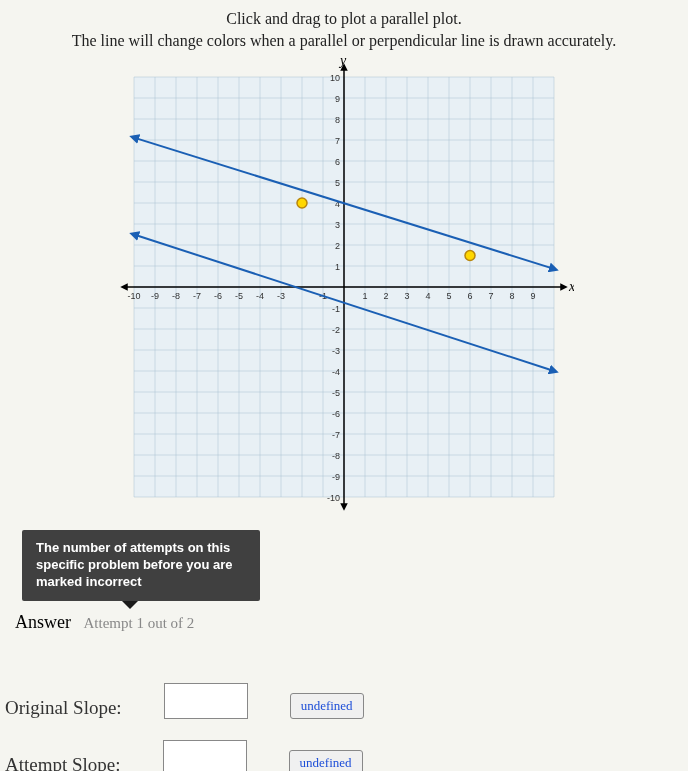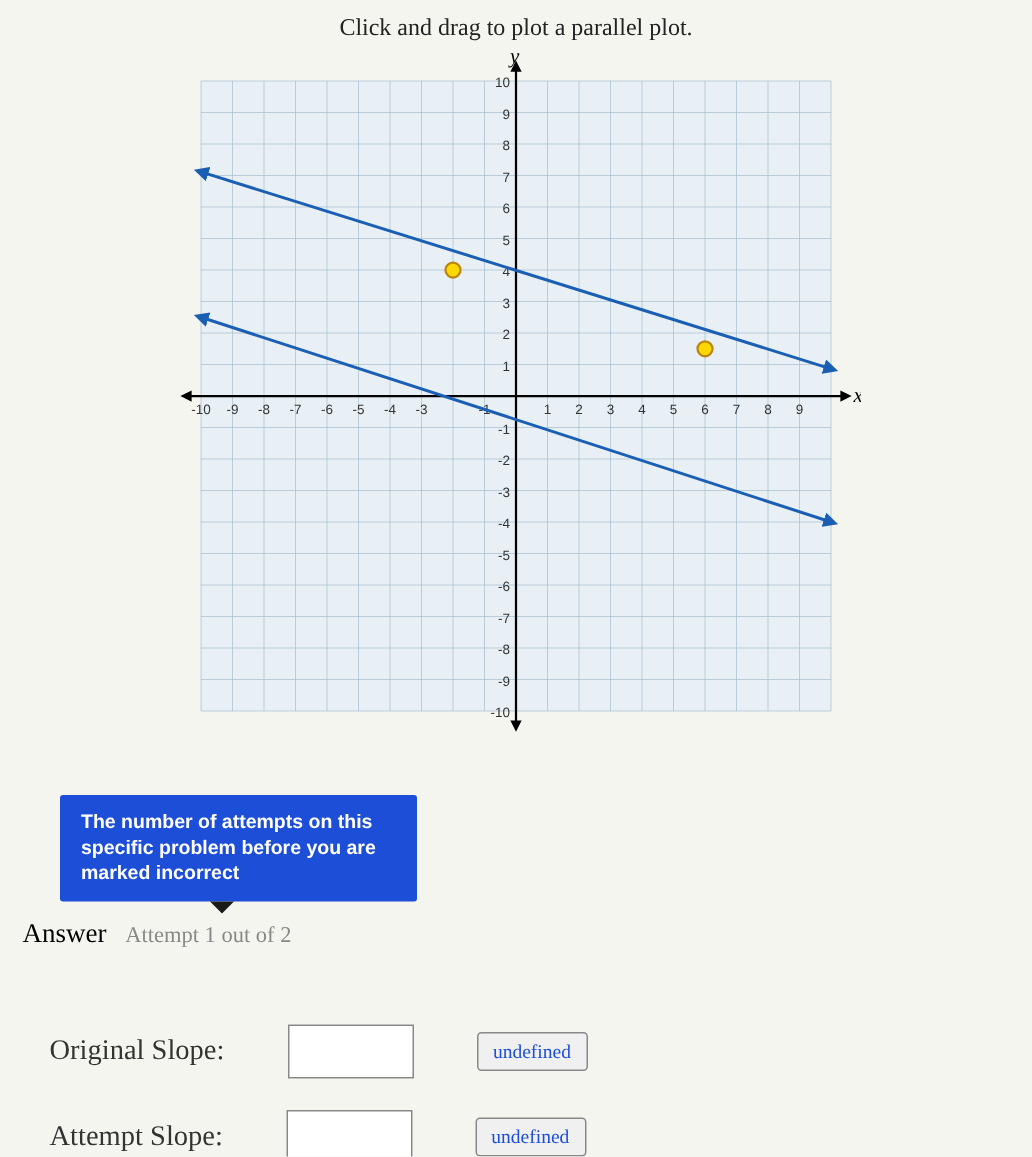--- a/index.html
+++ b/index.html
@@ -24,29 +24,29 @@
   height: 460px;
   margin: 0 auto;
   position: relative;
 }
 .graph-svg {
   width: 100%;
   height: 100%;
 }
 .tooltip {
   position: absolute;
-  background: #1d4ed8;
+  background: #404040;
   color: #fff;
   font-family: Arial, sans-serif;
   font-size: 13px;
   font-weight: bold;
   padding: 10px 14px;
   border-radius: 2px;
   width: 210px;
-  left: 40px;
+  left: 22px;
   top: 530px;
   line-height: 1.3;
 }
 .tooltip::after {
   content: '';
   position: absolute;
   bottom: -8px;
   left: 100px;
   border-left: 8px solid transparent;
   border-right: 8px solid transparent;
@@ -62,23 +62,23 @@
   font-weight: normal;
   color: #000;
 }
 .attempt {
   color: #888;
   font-size: 15px;
   margin-left: 8px;
 }
 .slope-row {
   position: absolute;
-  left: 33px;
+  left: 5px;
   display: flex;
-  align-items: center;
+  align-items: flex-end;
   font-size: 19px;
   color: #333;
   gap: 32px;
 }
 .slope-row.original { top: 683px; }
 .slope-row.parallel { top: 740px; }
 .slope-input {
   width: 70px;
   height: 30px;
   border: 1px solid #888;
@@ -107,20 +107,21 @@
   font-style: italic;
   font-size: 14px;
   fill: #000;
 }
 </style>
 </head>
 <body>
 
 <div class="instructions">
   <span>Click and drag to plot a parallel plot.</span><br>
+  <span>The line will change colors when a parallel or perpendicular line is drawn accurately.</span>
 </div>
 
 <div class="graph-container">
 <svg class="graph-svg" viewBox="0 0 460 460">
   <defs>
     <marker id="arrow" viewBox="0 0 10 10" refX="5" refY="5" markerWidth="5" markerHeight="5" orient="auto-start-reverse">
       <path d="M 0 0 L 10 5 L 0 10 z" fill="#000"></path>
     </marker>
     <marker id="arrowblue" viewBox="0 0 10 10" refX="5" refY="5" markerWidth="5" markerHeight="5" orient="auto-start-reverse">
       <path d="M 0 0 L 10 5 L 0 10 z" fill="#1a5fb4"></path>

